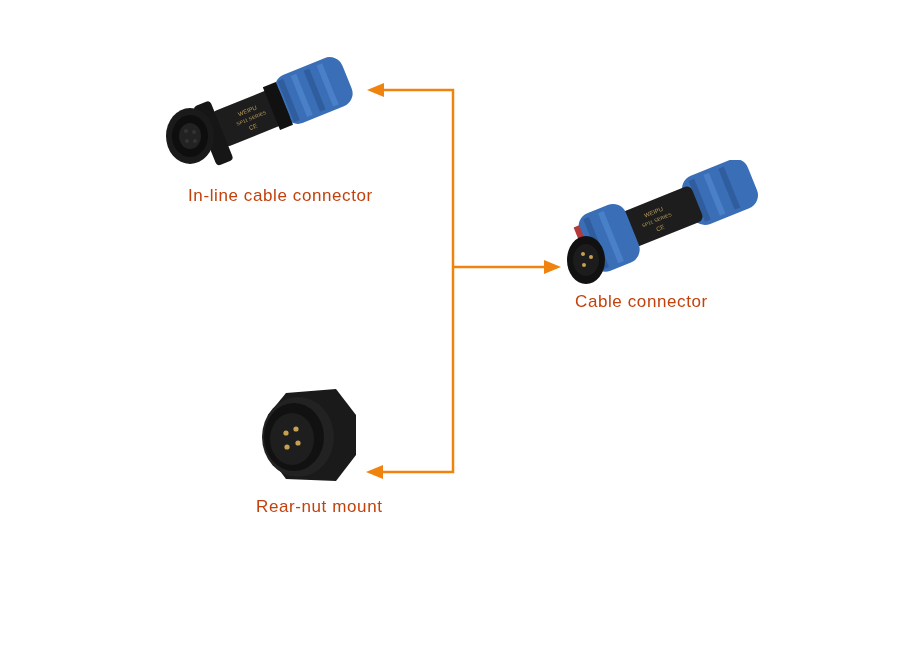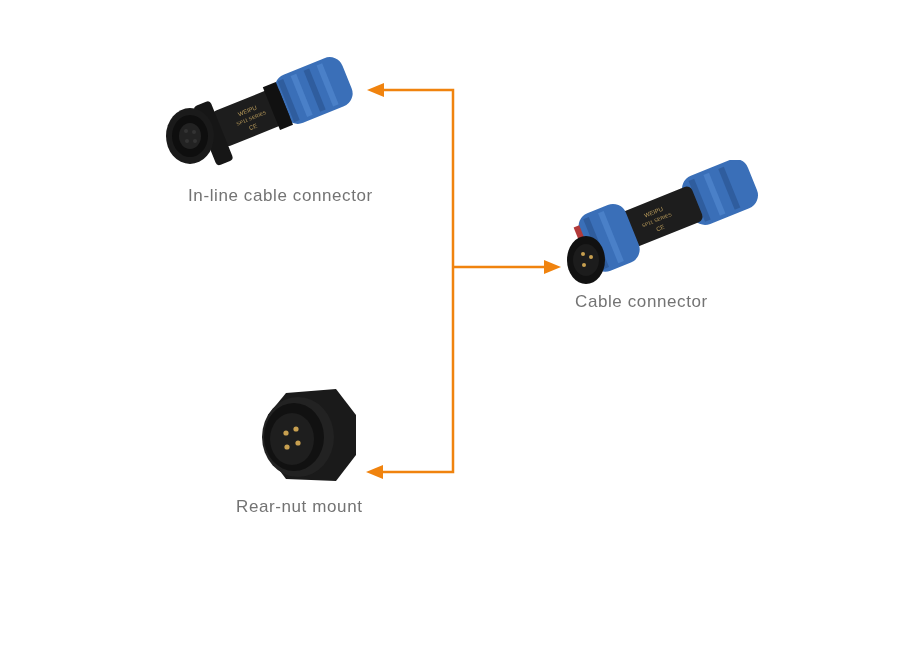--- a/index.html
+++ b/index.html
@@ -1,17 +1,17 @@
 <!DOCTYPE html>
 <html><head>
   <meta charset="utf-8">
   <style>
     html, body { margin: 0; padding: 0; background: #ffffff; }
     body { width: 910px; height: 665px; position: relative; overflow: hidden; font-family: "Liberation Sans", sans-serif; }
-    .label { position: absolute; font-size: 17px; color: #737373; letter-spacing: 0.6px; white-space: nowrap; }
+    .label { position: absolute; font-size: 17px; color: #c2410c; letter-spacing: 0.6px; white-space: nowrap; }
     .product { position: absolute; }
     svg { display: block; }
     #arrows { position: absolute; left: 0; top: 0; }
   </style>
 </head>
 <body>
 
 <svg id="arrows" width="910" height="665">
   <g stroke="#f0830e" stroke-width="2.5" fill="none">
     <polyline points="382,90 453,90 453,472 381,472"></polyline>
@@ -88,13 +88,13 @@
     <polygon points="30,8 80,4 100,30 100,70 80,96 30,94 12,70 12,30" fill="#1a1a1a"></polygon>
     <ellipse cx="42" cy="52" rx="36" ry="40" fill="#222"></ellipse>
     <ellipse cx="38" cy="52" rx="30" ry="34" fill="#111"></ellipse>
     <ellipse cx="36" cy="54" rx="22" ry="26" fill="#1e1e1e"></ellipse>
     <circle cx="30" cy="48" r="2.6" fill="#c8a050"></circle>
     <circle cx="40" cy="44" r="2.6" fill="#c8a050"></circle>
     <circle cx="42" cy="58" r="2.6" fill="#c8a050"></circle>
     <circle cx="31" cy="62" r="2.6" fill="#c8a050"></circle>
   </svg>
 </div>
-<div class="label" style="left:236px; top:497px;">Rear-nut mount</div>
+<div class="label" style="left:256px; top:497px;">Rear-nut mount</div>
 
 </body></html>

